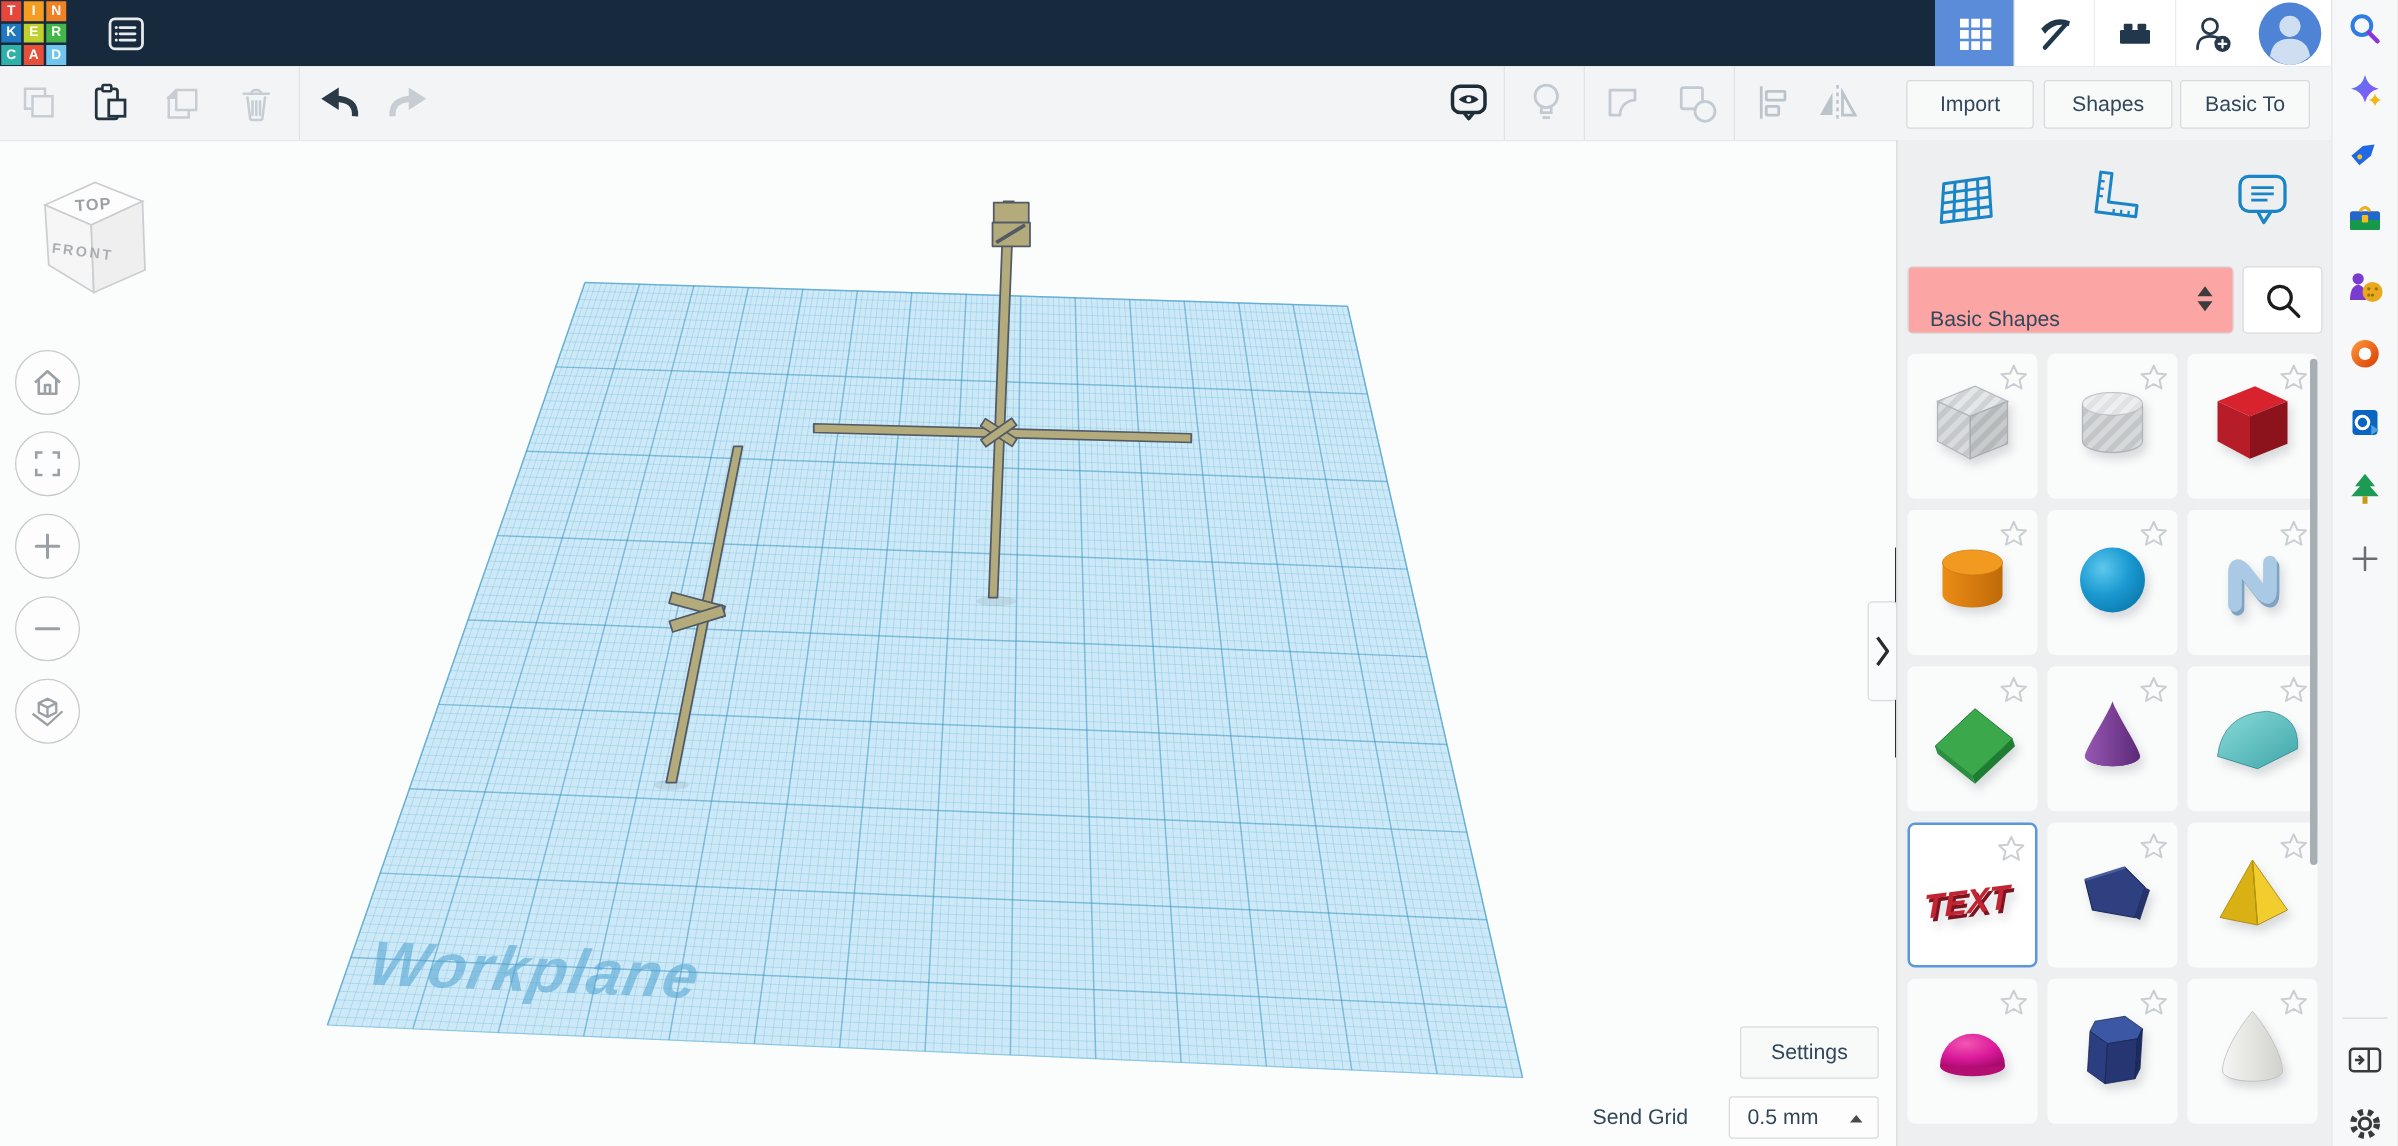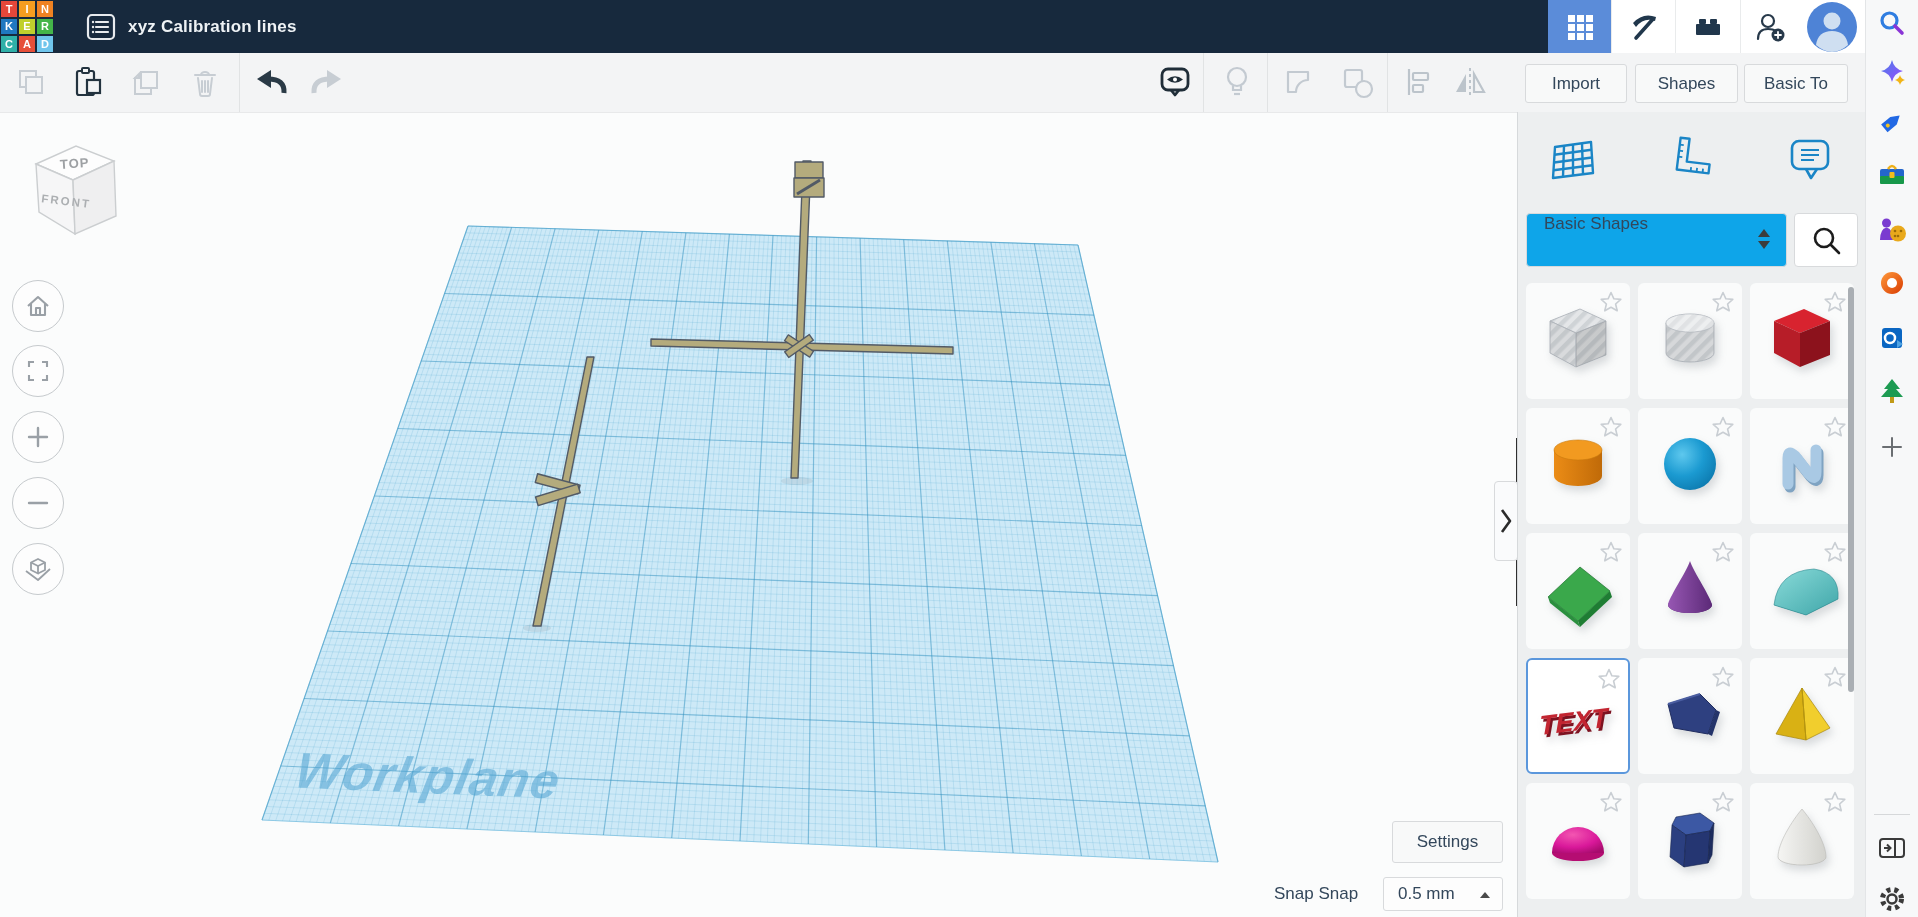--- a/index.html
+++ b/index.html
@@ -29,22 +29,22 @@
   .circbtn{position:absolute;left:12px;width:52px;height:52px;border-radius:50%;background:#fdfdfd;
         border:1px solid #c6cacd;box-sizing:border-box;display:flex;align-items:center;justify-content:center;cursor:pointer}
   
   .workplane-label{position:absolute;left:296px;top:747px;font-size:50px;font-weight:bold;font-style:italic;
         color:#4da2d1;opacity:.55;transform:rotate(2.4deg) skewX(-9deg);letter-spacing:1px;pointer-events:none}
   .gmin{stroke:#3d9dc9;stroke-width:.6;opacity:.28}
   .gmaj{stroke:#2e8fbe;stroke-width:1.2;opacity:.5}
   
   .panel{position:absolute;left:1517px;top:112px;width:348px;height:805px;background:#edeff0;
         border-left:1px solid #d6d9db;box-sizing:border-box}
-  .pselect{position:absolute;left:8px;top:101px;width:261px;height:54px;background:#0ea5e9;
-        border:1px solid #d8dadc;border-radius:4px;box-sizing:border-box;display:flex;align-items:flex-start;cursor:pointer}
+  .pselect{position:absolute;left:8px;top:101px;width:261px;height:54px;background:#fca5a5;
+        border:1px solid #d8dadc;border-radius:4px;box-sizing:border-box;display:flex;align-items:flex-end;cursor:pointer}
   .pselect span{padding-left:17px;font-size:17px;color:#33475b}
   .sortarrows{position:absolute;right:16px;top:15px;display:flex;flex-direction:column;gap:4px}
   .sortarrows i{width:0;height:0;border-left:6px solid transparent;border-right:6px solid transparent}
   .sortarrows .up{border-bottom:8px solid #3c3c3c}
   .sortarrows .dn{border-top:8px solid #3c3c3c}
   .psearch{position:absolute;left:276px;top:101px;width:64px;height:54px;background:#fff;
         border:1px solid #d8dadc;border-radius:4px;box-sizing:border-box;display:flex;align-items:center;justify-content:center;cursor:pointer}
   .tile{position:absolute;width:104px;height:116px;background:#fafbfb;border-radius:6px;cursor:pointer}
   .tile.selected{background:#fff;border:2px solid #5b97dc;box-sizing:border-box}
   .tile .star{position:absolute;right:6px;top:6px}
@@ -392,21 +392,20 @@
         <line x1="10" y1="9" x2="22" y2="9"></line>
           <line x1="10" y1="14" x2="22" y2="14"></line>
           <line x1="10" y1="19" x2="22" y2="19"></line>
       </g>
       <g fill="#e8ebee">
           <circle cx="7" cy="9" r="1.2"></circle>
           <circle cx="7" cy="14" r="1.2"></circle>
           <circle cx="7" cy="19" r="1.2"></circle>
         </g>
     </svg>
-    <div class="doc-title">xyz Calibration lines</div>
   </div>
 
   <div class="topright">
     <div class="tr-cell" style="width:64px;background:#5b8cd9">
       <svg width="28" height="28" viewBox="0 0 28 28">
         <g fill="#fff">
           <rect x="2" y="2" width="7" height="7"></rect>
             <rect x="11" y="2" width="7" height="7"></rect>
             <rect x="20" y="2" width="7" height="7"></rect>
           <rect x="2" y="11" width="7" height="7"></rect>
@@ -796,21 +795,21 @@
       <svg class="shape" width="84" height="84" viewBox="0 0 84 84">
         <ellipse cx="42" cy="62" rx="24" ry="8" fill="#c9c9c5"></ellipse>
         <path d="M42,14 C52,26 66,48 66,62 A24,8 0 1 1 18,62 C18,48 32,26 42,14 Z" fill="url(#lgGray)" stroke="#b9b9b5" stroke-width=".6"></path>
       </svg>
     </div>
 
     <div class="scrollthumb"></div>
   </div>
 
   <div class="pillbtn" style="left:1392px;top:821px;width:111px;height:42px">Settings</div>
-  <div class="snaplabel">Snap Snap</div>
+  <div class="snaplabel">Send Grid</div>
   <div class="snapbox">
     <span>0.5 mm</span>
     <i class="caret"></i>
   </div>
 
   <div class="edgebar">
     <svg class="eicon" style="top:8px" viewBox="0 0 30 30">
       <circle cx="12.5" cy="12.5" r="7.5" fill="none" stroke="#2f7de1" stroke-width="3.2"></circle>
       <line x1="18" y1="18" x2="25" y2="25" stroke="#8a35d6" stroke-width="3.6" stroke-linecap="round"></line>
     </svg>

